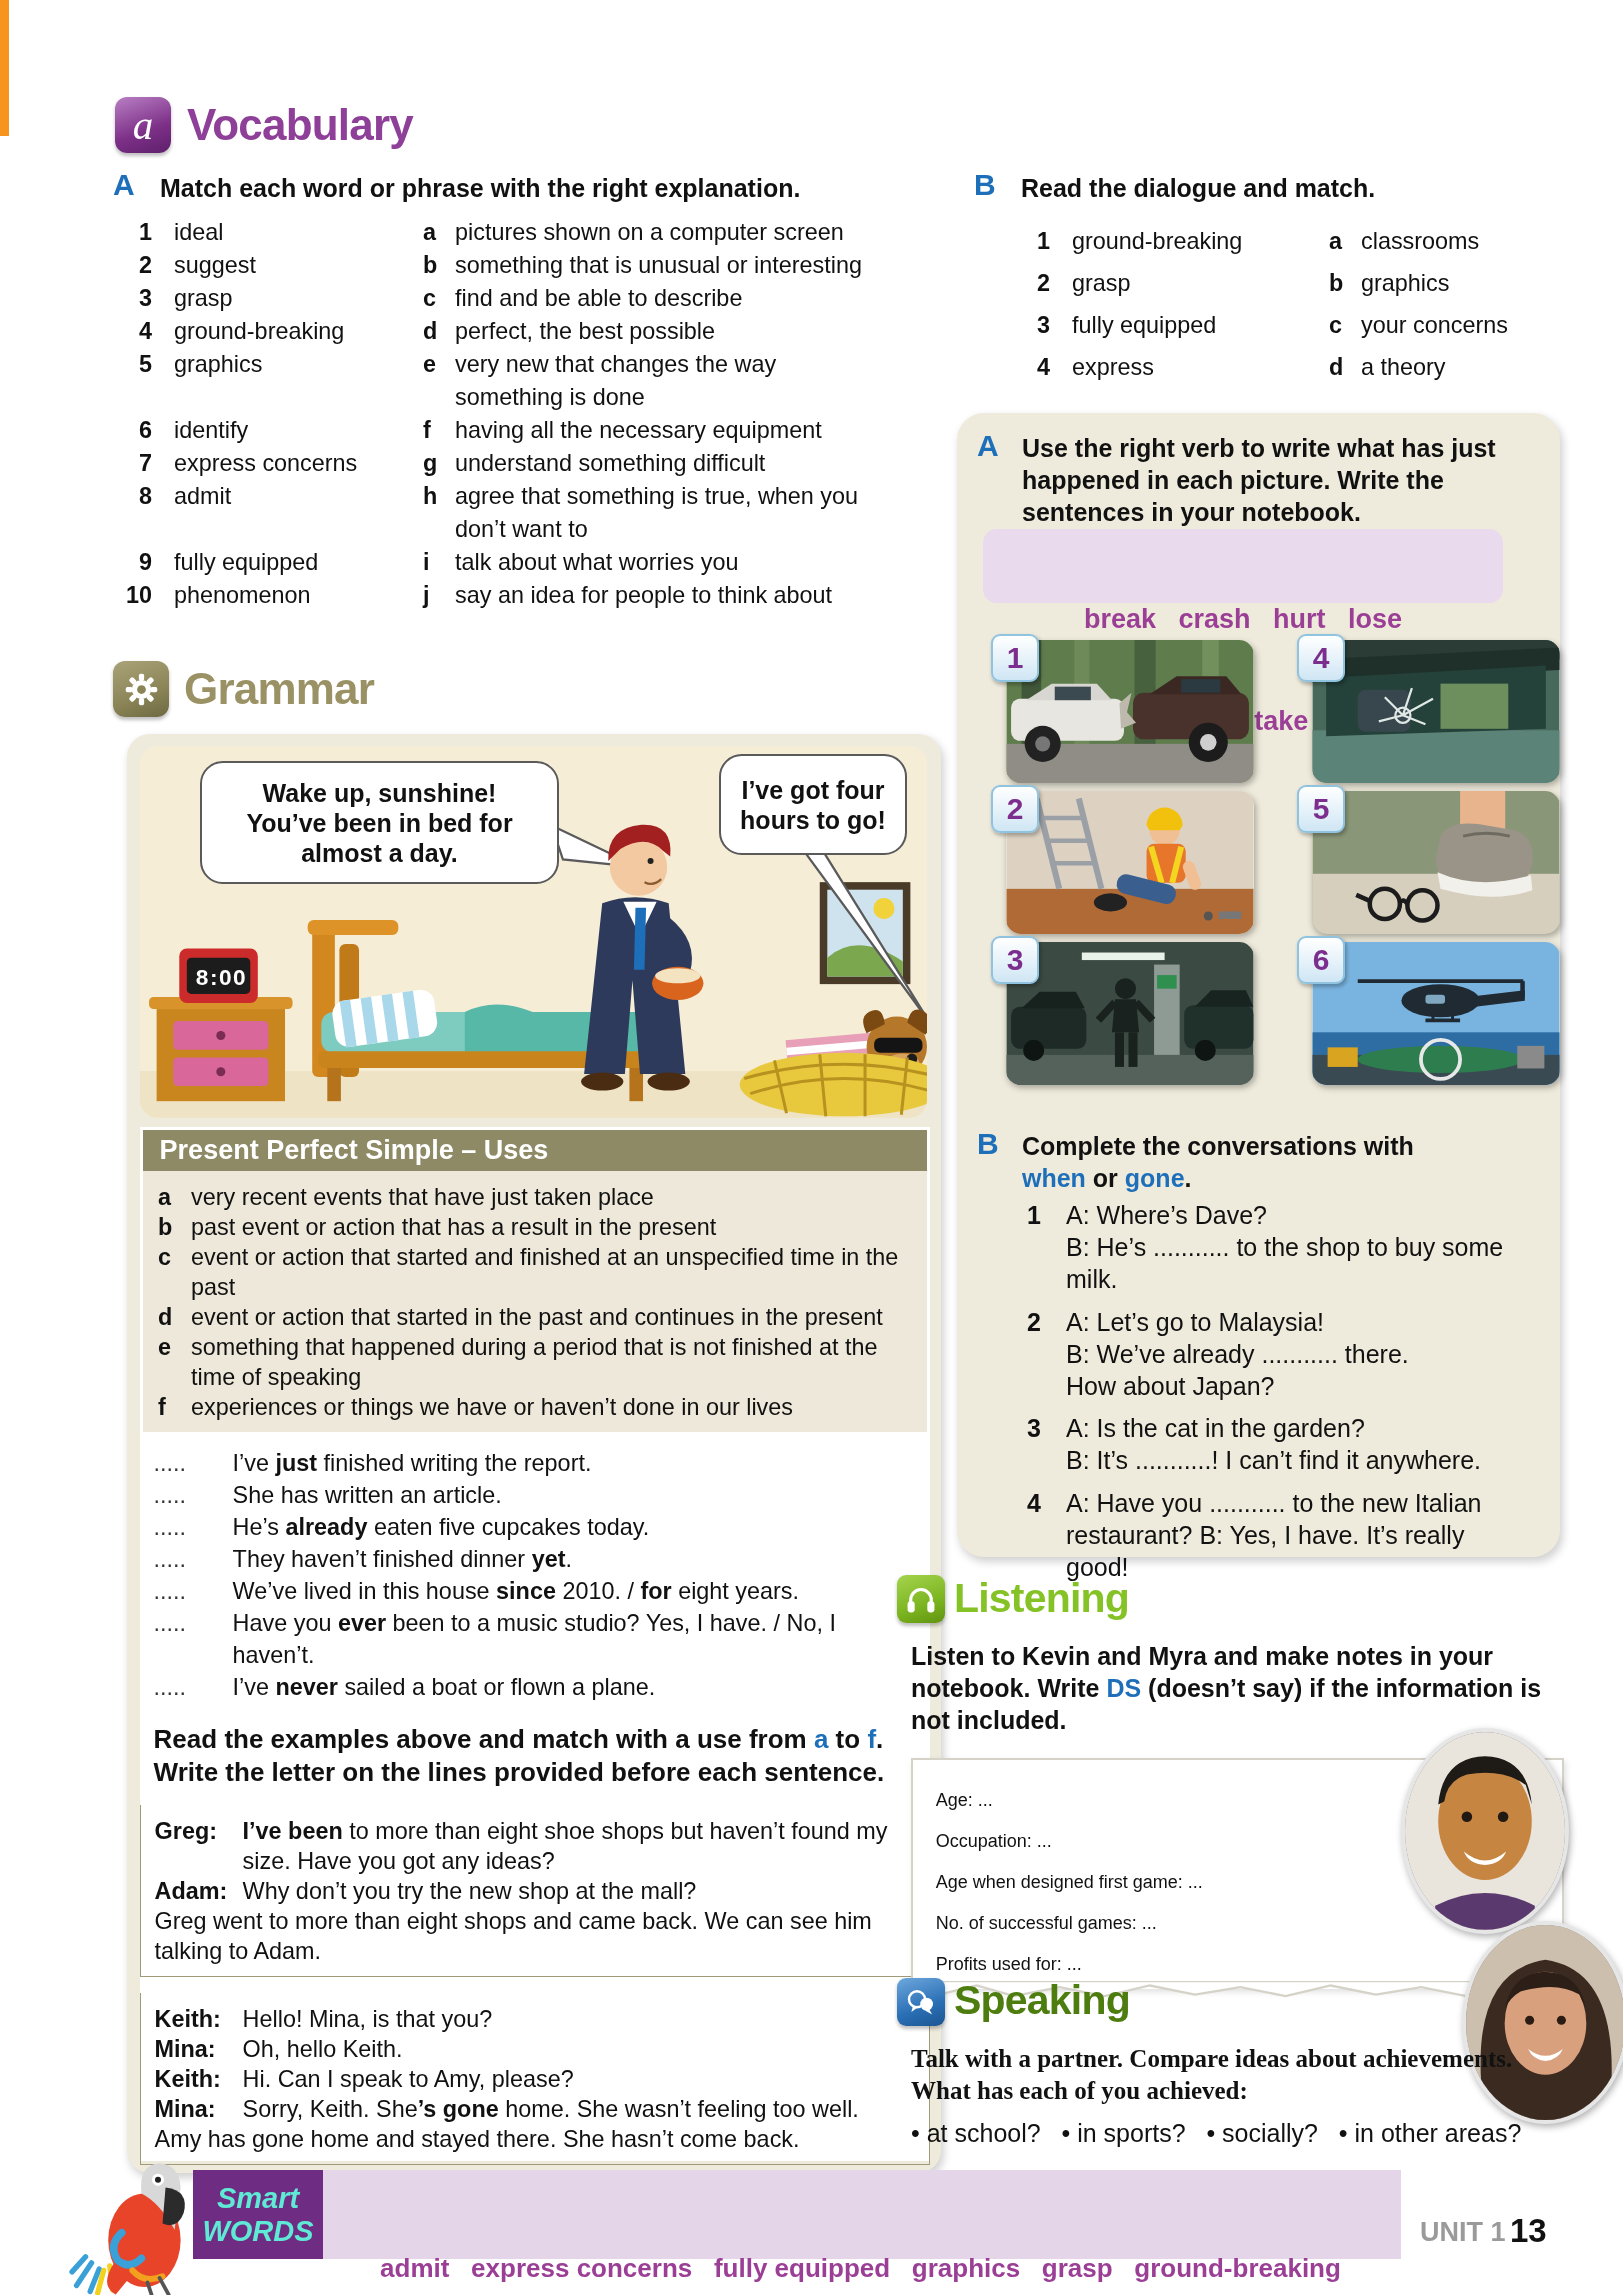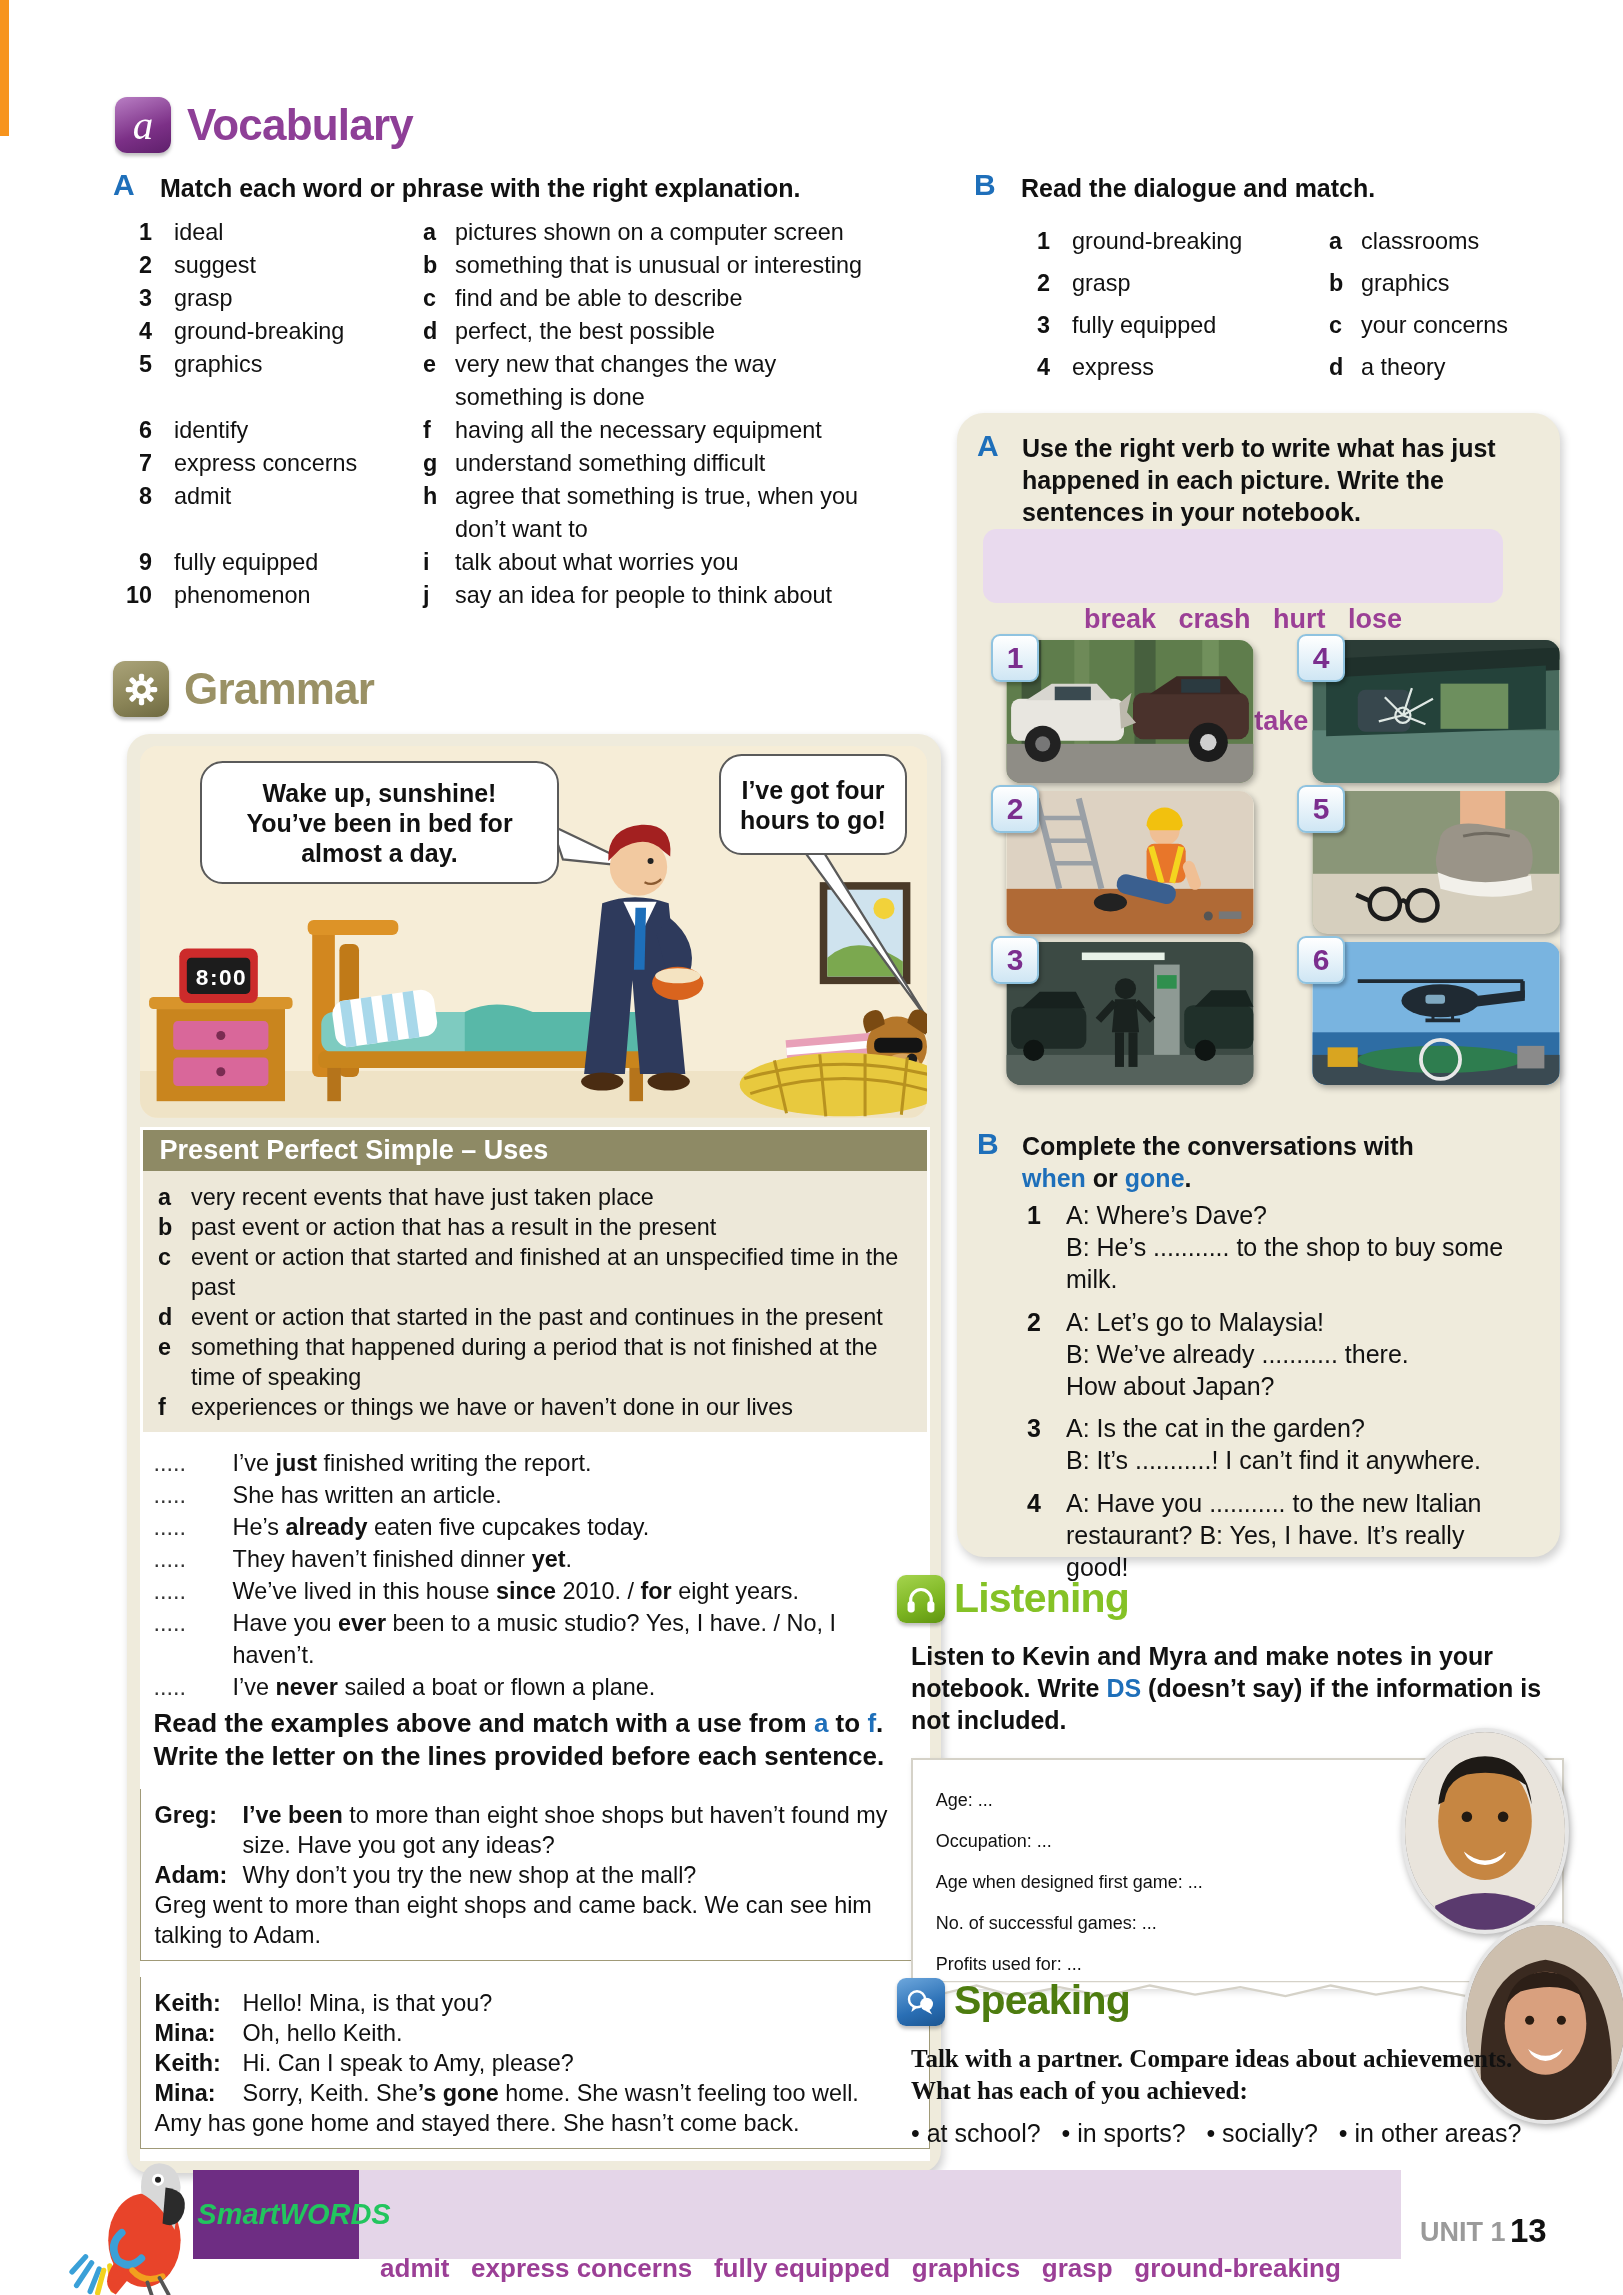--- a/index.html
+++ b/index.html
@@ -53,22 +53,22 @@
   .dlgrow{display:flex;}
   .dlgrow .sp{width:88px;font-weight:700;flex:none;}
   .dlgrow .tx{flex:1;}
   .note{font-size:23.4px;line-height:30px;}
   
   .notesbox{background:#fff;border:2.3px solid #D5D2C8;border-bottom:none;padding:19.6px 22.7px 4.5px 22.7px;
             font-size:18px;line-height:41px;box-shadow:2.3px 3px 6px rgba(0,0,0,.12);}
   .avatar{border-radius:50%;overflow:hidden;border:4.5px solid #e6e6e6;box-shadow:1.5px 3px 7.6px rgba(0,0,0,.3);background:#888;}
   
   .smartbar{background:#E4D5E8;}
-  .smartbox{background:#6E2D83;color:#22c55e;display:flex;flex-direction:row;align-items:center;justify-content:center;
-            font-weight:700;font-style:italic;font-size:29px;line-height:33px;padding-left:36px;}
+  .smartbox{background:#6E2D83;color:#5eead4;display:flex;flex-direction:column;align-items:center;justify-content:center;
+            font-weight:700;font-style:italic;font-size:29px;line-height:33px;}
   .smartwords{color:#9B3F96;font-weight:700;font-size:26px;line-height:36px;text-align:center;white-space:pre-wrap;}
 </style>
 </head>
 <body>
 
 <div id="page">
 
   <div class="abs" style="left:0;top:0;width:9px;height:136px;background:#F7941D;"></div>
 
   <div class="abs hicon voc" style="left:115px;top:97px;">
@@ -545,21 +545,21 @@
       <div class="exrow">
           <span class="d">.....</span>
           <span class="s"><span>Have you </span><span class="b">ever</span><span> been to a music studio? Yes, I have. / No, I haven’t.</span><span class="b"></span><span></span></span>
         </div>
       <div class="exrow">
           <span class="d">.....</span>
           <span class="s"><span>I’ve </span><span class="b">never</span><span> sailed a boat or flown a plane.</span><span class="b"></span><span></span></span>
         </div>
     </div>
 
-    <div style="font-size:26px;font-weight:700;line-height:33px;margin-top:4px;width:755px;">
+    <div style="font-size:26px;font-weight:700;line-height:33px;margin-top:20px;width:755px;">
       <span>Read the examples above and match with a use from </span><span class="blue">a</span><span> to </span><span class="blue">f</span><span>. Write the letter on the lines provided before each sentence.</span>
     </div>
 
 
     <div style="border:1.5px solid #A09A78;border-top:none;margin:16px -13.6px;padding:10.6px 13.6px;" class="dlg">
       <div class="dlgrow">
           <span class="sp">Greg:</span>
           <span class="tx"><span></span><span class="b">I’ve been</span><span> to more than eight shoe shops but haven’t found my size. Have you got any ideas?</span></span>
         </div>
       <div class="dlgrow">

